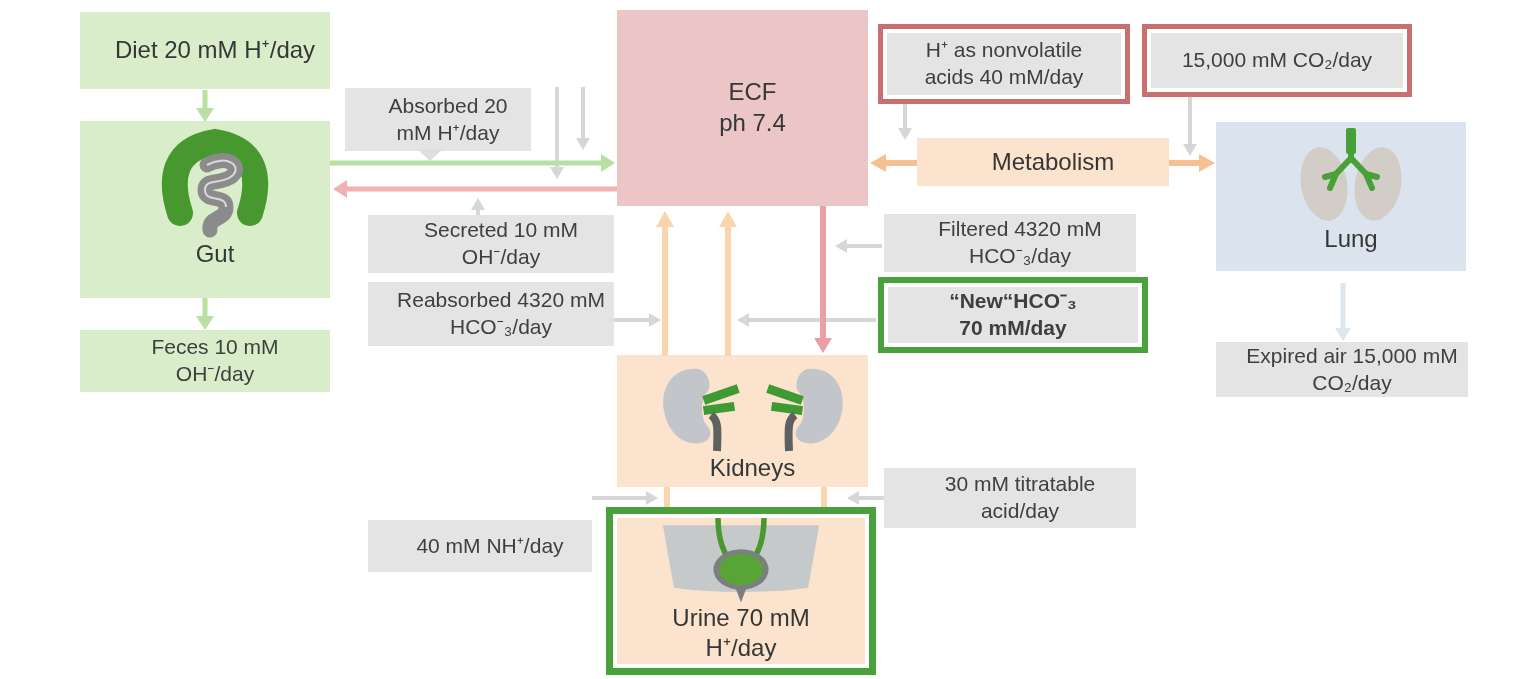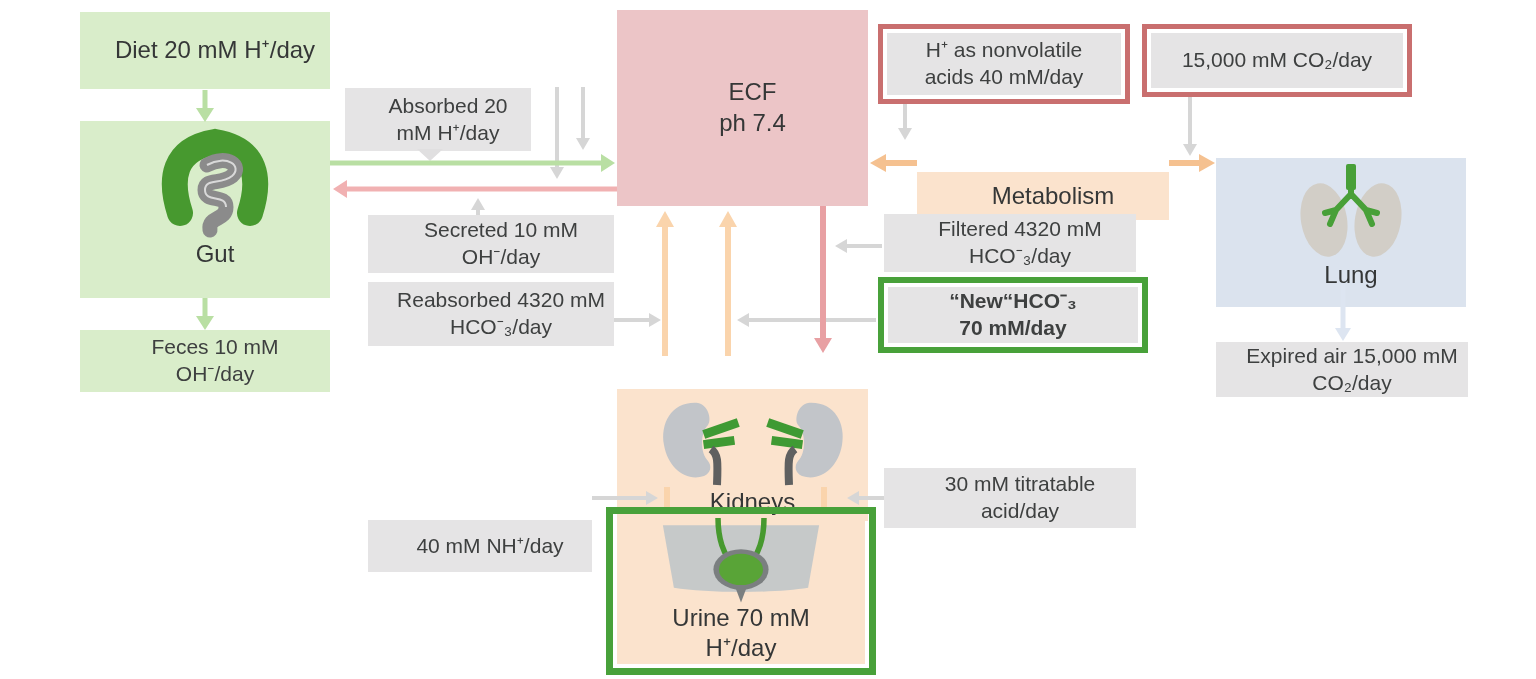--- a/index.html
+++ b/index.html
@@ -6,37 +6,37 @@
   #stage{position:relative;width:1536px;height:679px;background:#ffffff;overflow:hidden;
          font-family:"Liberation Sans", sans-serif;color:#3e4040;}
   .box{position:absolute;display:flex;align-items:center;justify-content:center;
        flex-direction:column;box-sizing:border-box;text-align:center;padding-left:20px;}
   .label{white-space:pre-line;font-size:21px;line-height:1.28;color:#3e4040;}
   .title{font-size:24px;color:#353737;}
   .bold{font-weight:700;}
   .green{background:#d9edca;}
   .gray{background:#e5e4e5;}
   .pink{background:#ecc5c7;}
-  .peach{background:#fbe3cd;margin-top:34px;}
+  .peach{background:#fbe3cd;}
   .blue{background:#dbe3ee;}
   .red-frame{border:5px solid #c96f6f;background:#e5e4e5;background-clip:content-box;padding:4px;}
   .green-frame{border:6px solid #48a13a;background:#e5e4e5;background-clip:content-box;padding:4px;}
   .green-frame-urine{border:7px solid #48a13a;background:#fbe3cd;background-clip:content-box;padding:4px;}
 
   
   #b-diet{left:80px;top:12px;width:250px;height:77px;}
   #b-gut{left:80px;top:121px;width:250px;height:177px;justify-content:flex-start;padding-top:6px;}
   #b-feces{left:80px;top:330px;width:250px;height:62px;}
   #b-netuptake{left:383px;top:14px;width:224px;height:74px;}
   #b-absorbed{left:345px;top:88px;width:186px;height:63px;}
   #b-ecf{left:617px;top:10px;width:251px;height:196px;}
   #b-nonvolatile{left:878px;top:24px;width:252px;height:80px;}
   #b-co2{left:1142px;top:24px;width:270px;height:73px;}
   #b-metabolism{left:917px;top:138px;width:252px;height:48px;}
-  #b-lung{left:1216px;top:122px;width:250px;height:149px;justify-content:flex-start;padding-top:6px;margin-top:36px;}
+  #b-lung{left:1216px;top:122px;width:250px;height:149px;justify-content:flex-start;padding-top:6px;}
   #b-secreted{left:368px;top:215px;width:246px;height:58px;}
   #b-reabsorbed{left:368px;top:282px;width:246px;height:64px;}
   #b-filtered{left:884px;top:214px;width:252px;height:58px;}
   #b-newhco3{left:878px;top:277px;width:270px;height:76px;}
   #b-expired{left:1216px;top:342px;width:252px;height:55px;}
   #b-kidneys{left:617px;top:355px;width:251px;height:132px;justify-content:flex-start;padding-top:10px;}
   #b-nh4{left:368px;top:472px;width:224px;height:52px;margin-top:48px;}
   #b-titratable{left:884px;top:468px;width:252px;height:60px;}
   #b-urine{left:606px;top:507px;width:270px;height:168px;justify-content:flex-start;}
   #arrow-layer{position:absolute;left:0;top:0;width:1536px;height:679px;z-index:5;pointer-events:none;}

